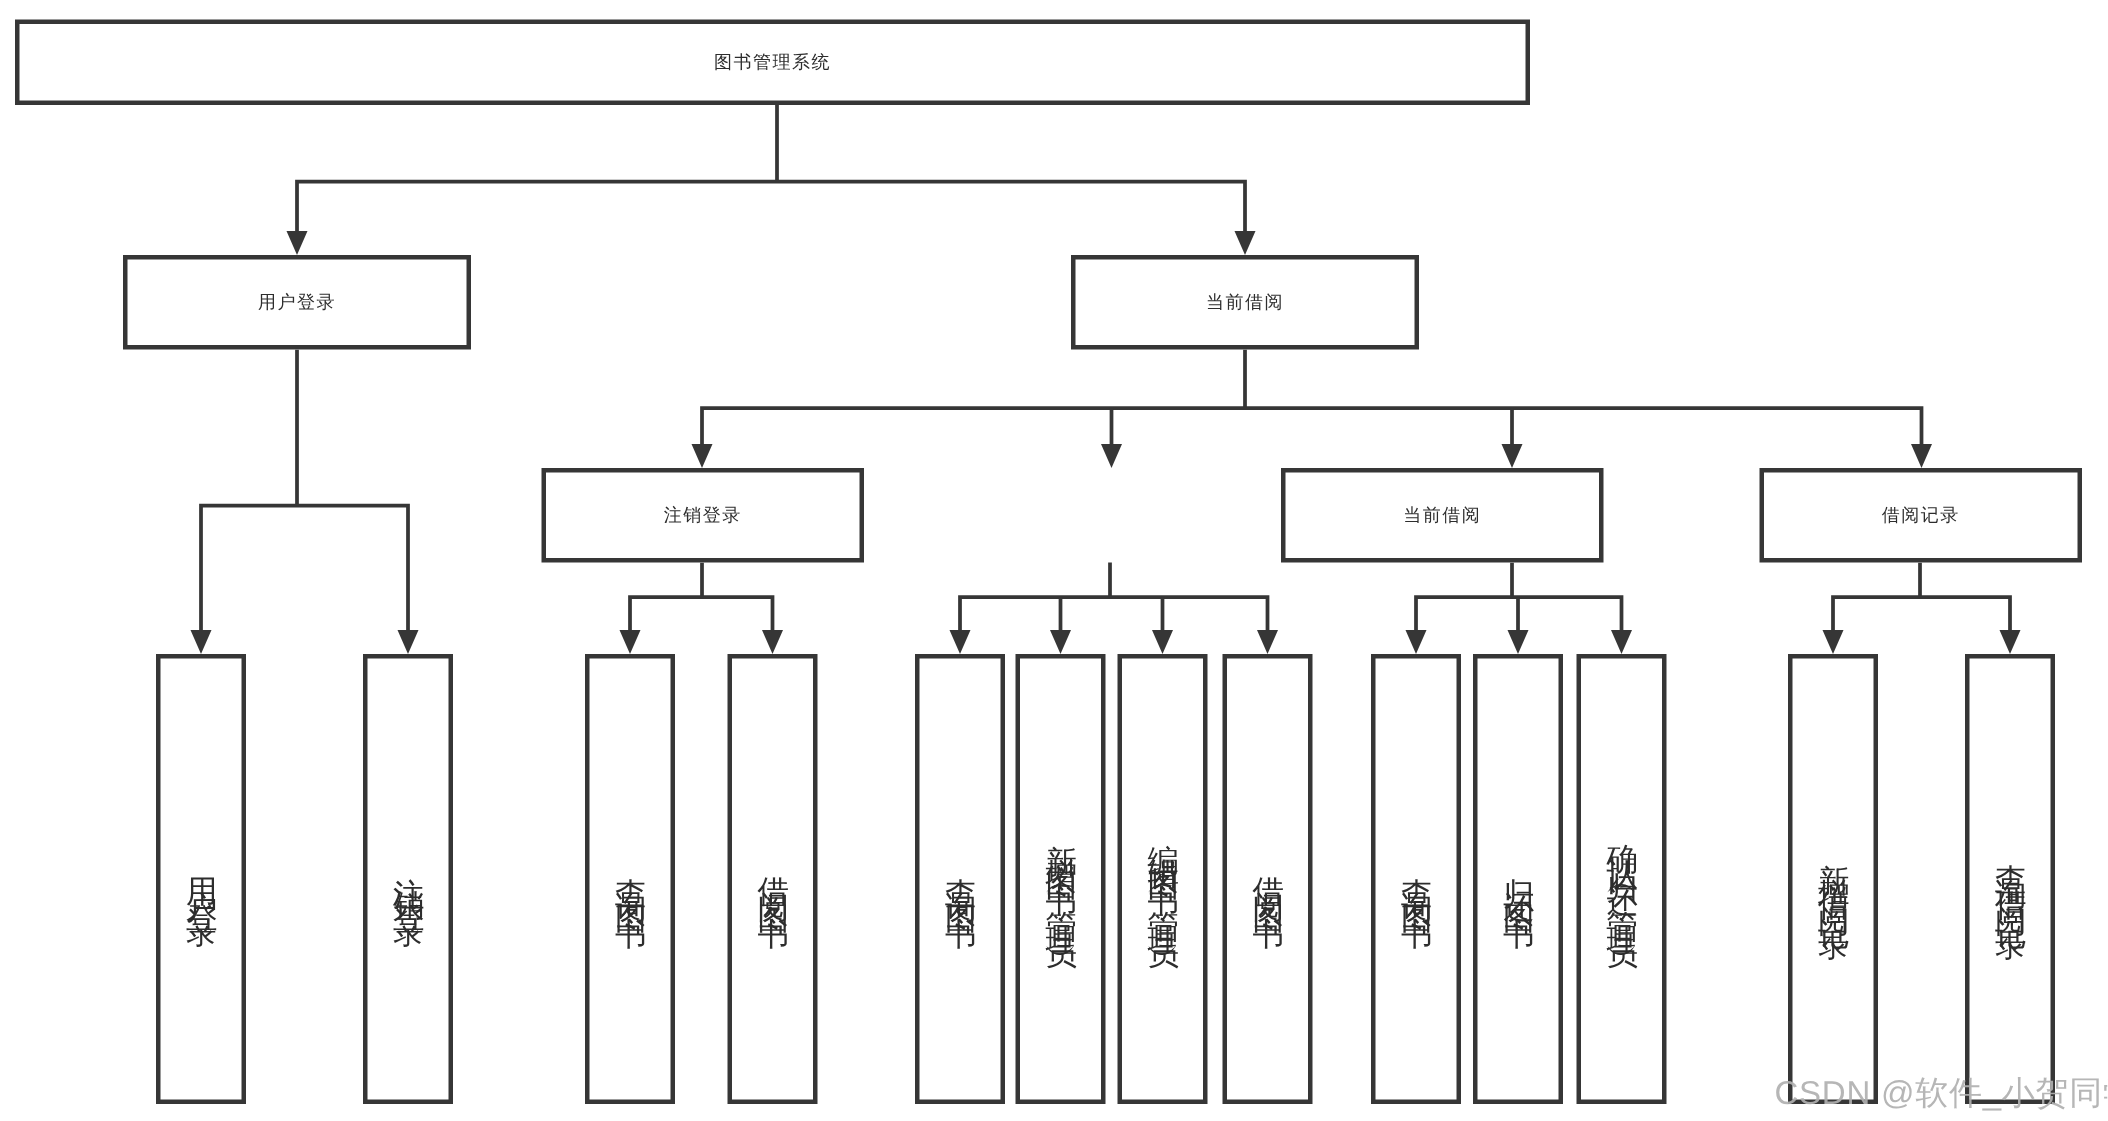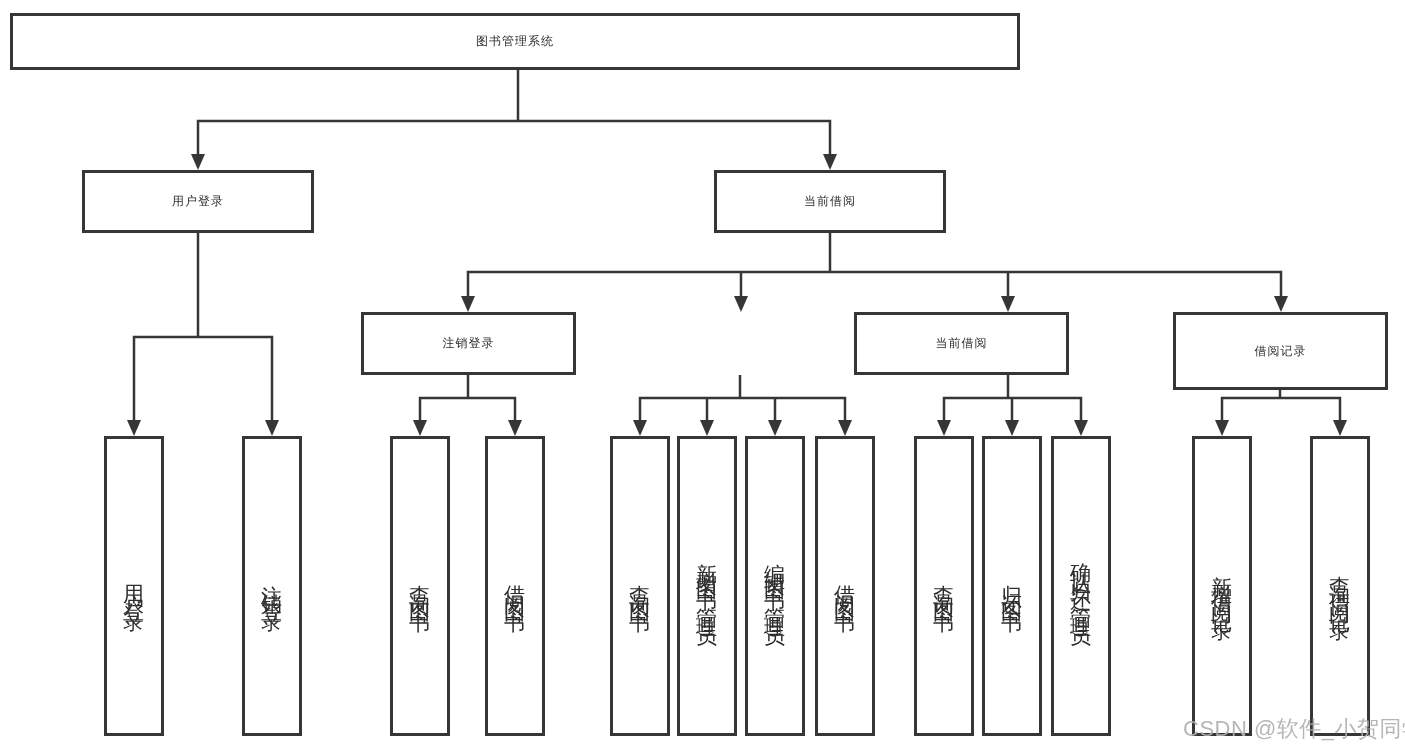--- a/index.html
+++ b/index.html
@@ -126,21 +126,21 @@
     </g>
   </svg>
 
   <div class="node hbox" style="left:10px; top:13px; width:1010px; height:57px;">图书管理系统</div>
 
   <div class="node hbox" style="left:82px; top:170px; width:232px; height:63px;">用户登录</div>
   <div class="node hbox" style="left:714px; top:170px; width:232px; height:63px;">当前借阅</div>
 
   <div class="node hbox" style="left:361px; top:312px; width:215px; height:63px;">注销登录</div>
   <div class="node hbox" style="left:854px; top:312px; width:215px; height:63px;">当前借阅</div>
-  <div class="node hbox" style="left:1173px; top:312px; width:215px; height:78px;">借阅记录</div>
+  <div class="node hbox" style="left:1173px; top:312px; width:215px; height:63px;">借阅记录</div>
 
   <div class="node vbox" style="left:104px; top:436px; width:60px; height:300px;">用户登录</div>
   <div class="node vbox" style="left:242px; top:436px; width:60px; height:300px;">注销登录</div>
 
   <div class="node vbox" style="left:390px; top:436px; width:60px; height:300px;">查询图书</div>
   <div class="node vbox" style="left:485px; top:436px; width:60px; height:300px;">借阅图书</div>
 
   <div class="node vbox" style="left:610px; top:436px; width:60px; height:300px;">查询图书</div>
   <div class="node vbox" style="left:677px; top:436px; width:60px; height:300px;">新增图书（管理员）</div>
   <div class="node vbox" style="left:745px; top:436px; width:60px; height:300px;">编辑图书（管理员）</div>

